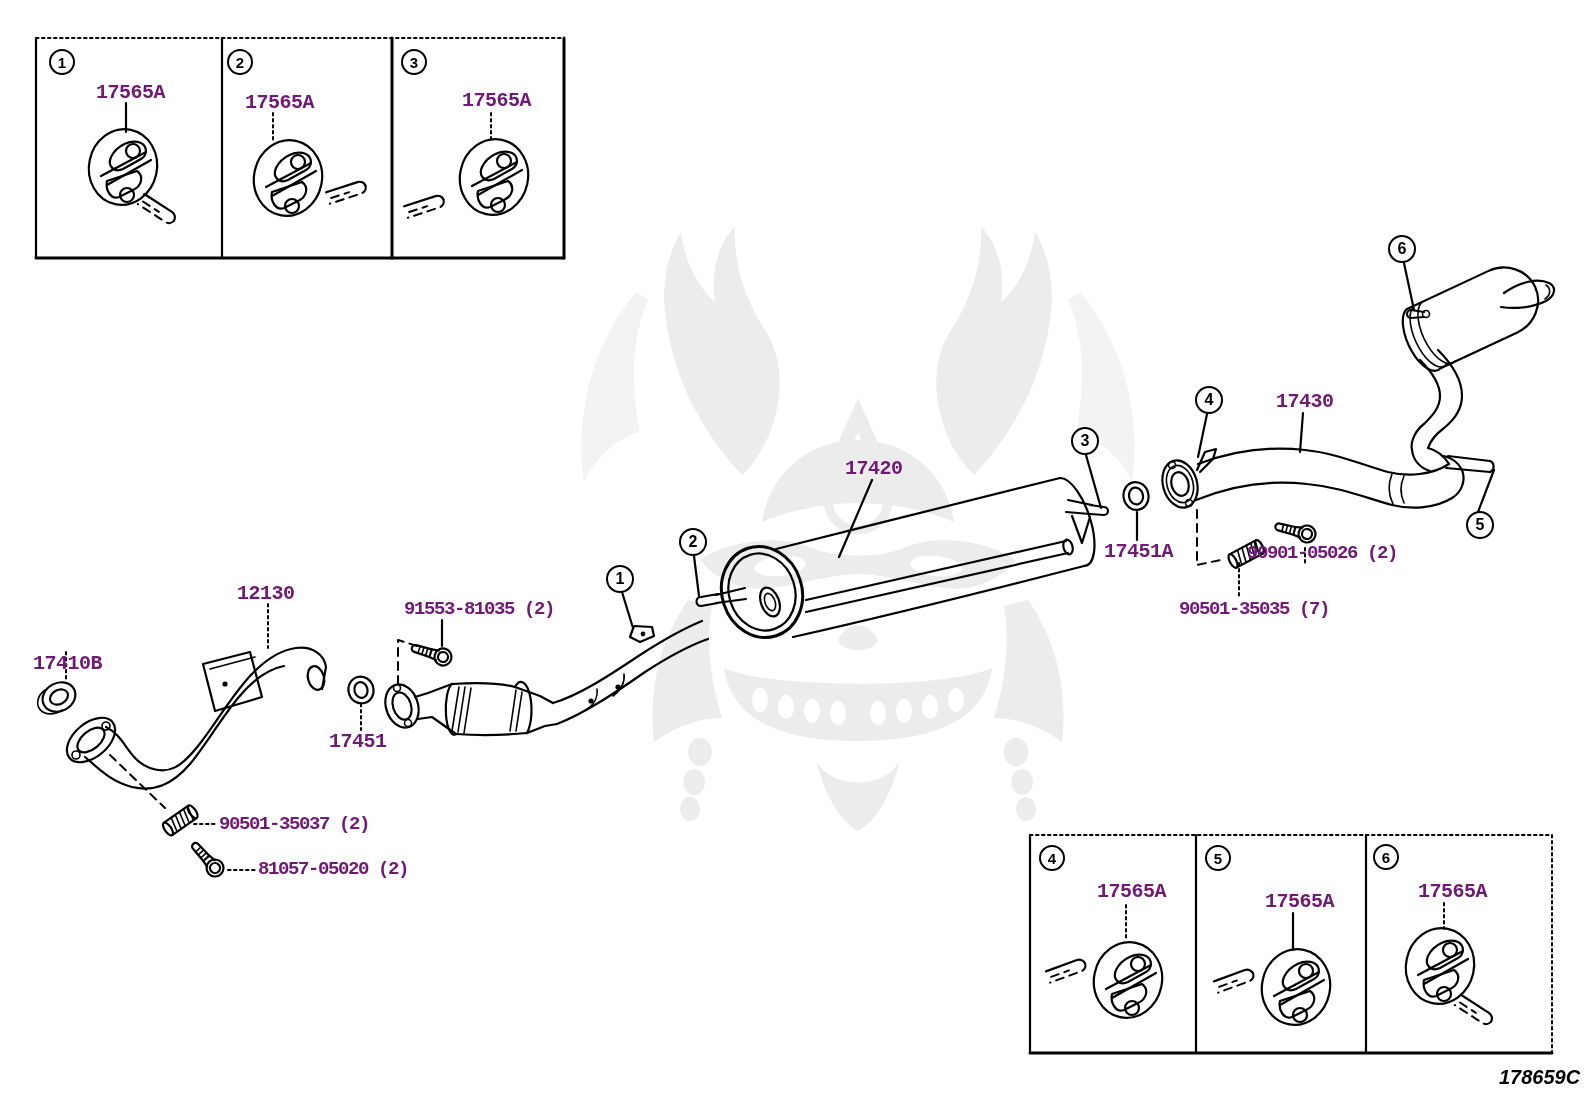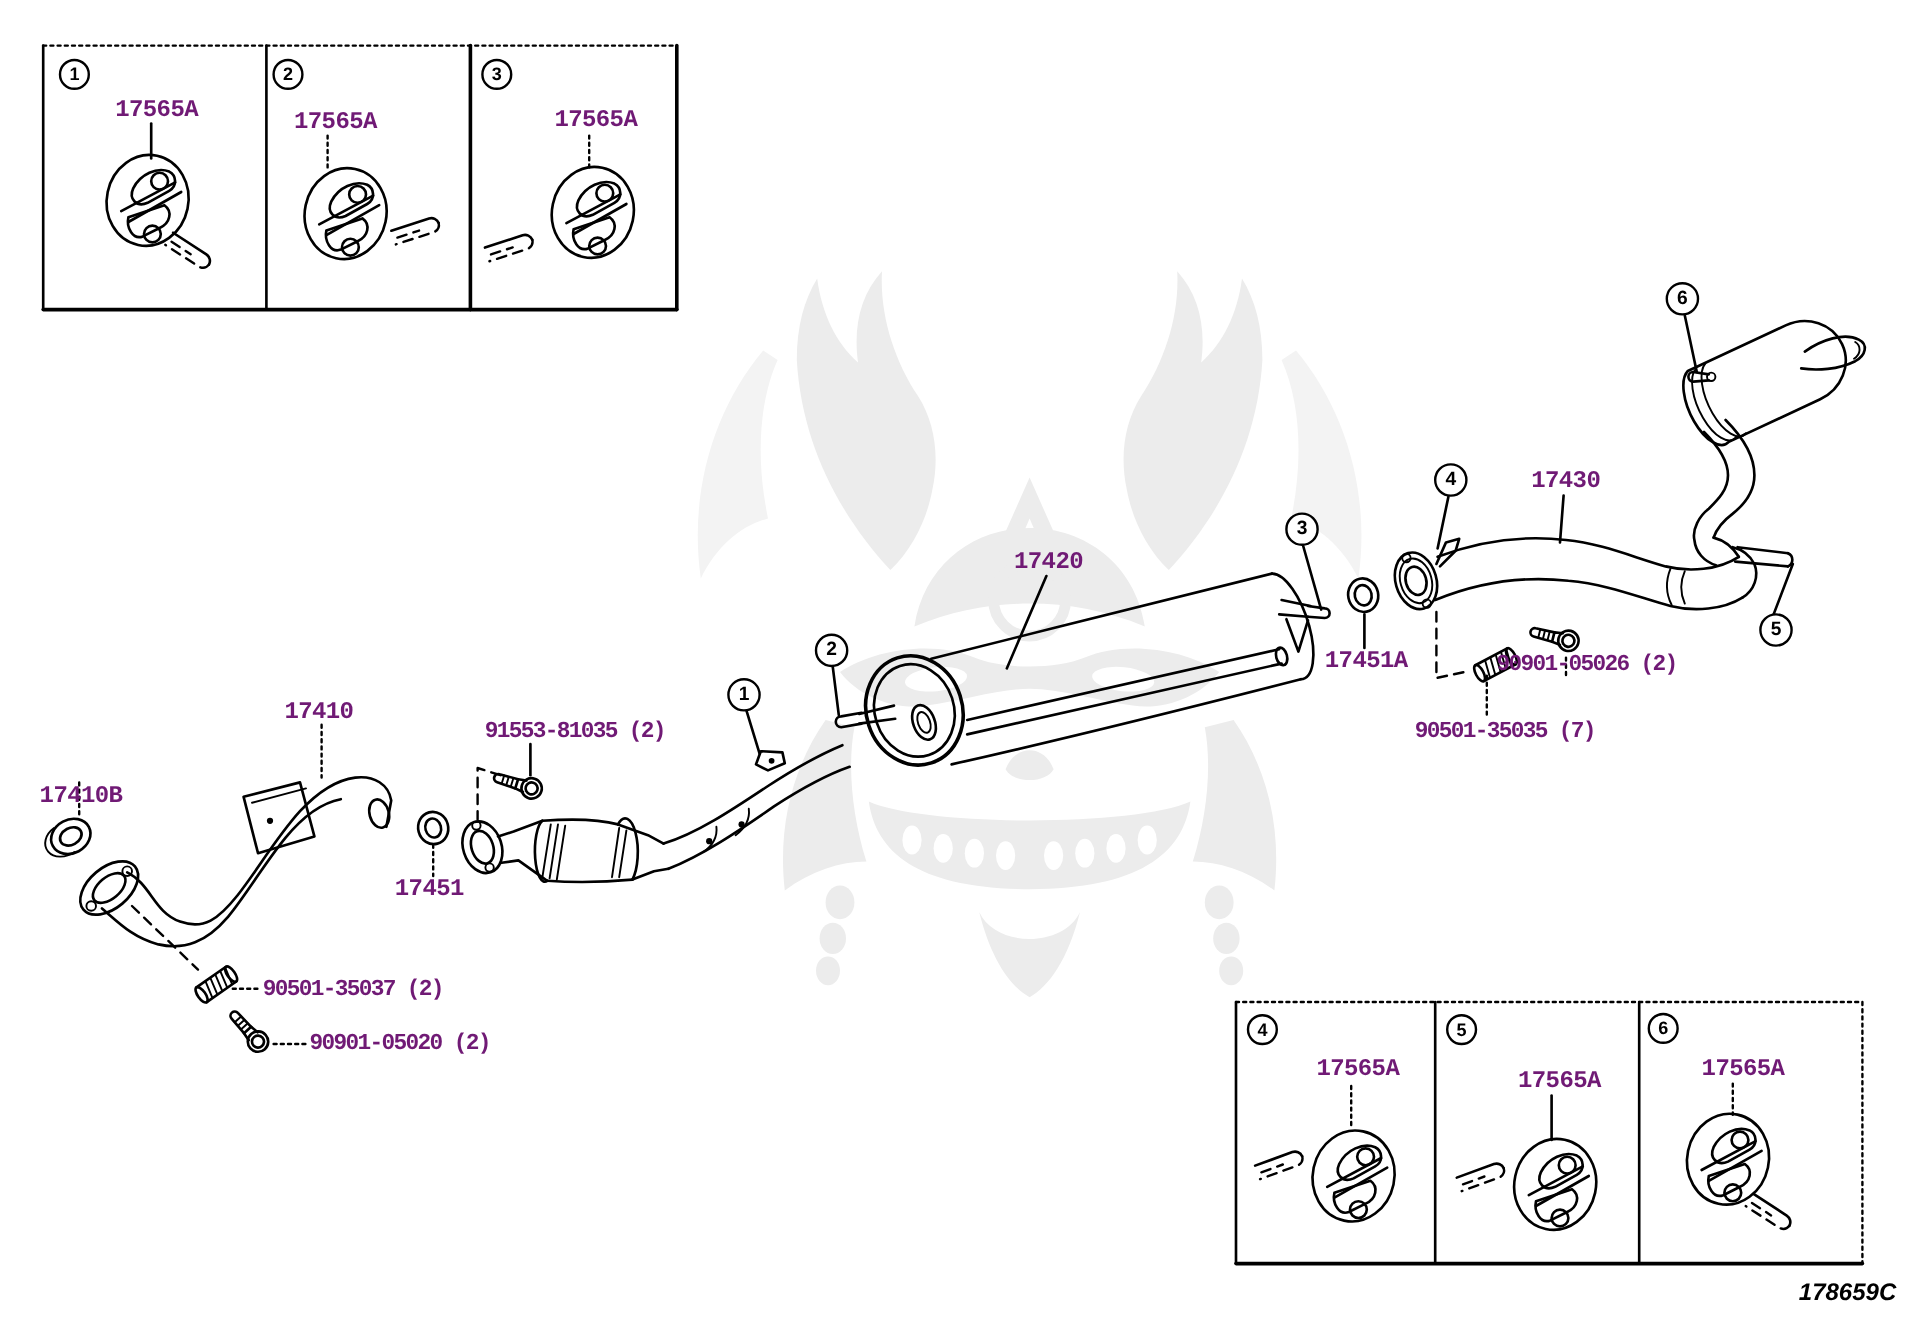--- a/index.html
+++ b/index.html
@@ -357,26 +357,26 @@
 <div class="callout" style="left:1195px;top:386px;">
       <span>4</span>
     </div>
 <div class="callout" style="left:1466px;top:511px;">
       <span>5</span>
     </div>
 <div class="callout" style="left:1388px;top:235px;">
       <span>6</span>
     </div>
 
-<div class="plabel" style="left:237px;top:585px;">17410</div>
+<div class="plabel" style="left:237px;top:585px;">12130</div>
 <div class="plabel" style="left:33px;top:631px;margin-top:24px;">17410B</div>
 <div class="plabel sm" style="left:384px;top:600px;margin-left:20px;">91553-81035 (2)</div>
 <div class="plabel" style="left:329px;top:733px;">17451</div>
 <div class="plabel sm" style="left:219px;top:815px;">90501-35037 (2)</div>
-<div class="plabel sm" style="left:258px;top:860px;">90901-05020 (2)</div>
+<div class="plabel sm" style="left:258px;top:860px;">81057-05020 (2)</div>
 <div class="plabel" style="left:845px;top:460px;">17420</div>
 <div class="plabel" style="left:1104px;top:543px;">17451A</div>
 <div class="plabel sm" style="left:1247px;top:544px;">90901-05026 (2)</div>
 <div class="plabel sm" style="left:1179px;top:600px;">90501-35035 (7)</div>
 <div class="plabel" style="left:1276px;top:393px;">17430</div>
 
 <div class="drawcode" style="left:1499px;top:1066px;font-style:italic;">178659C</div>
 
 </div>
 

